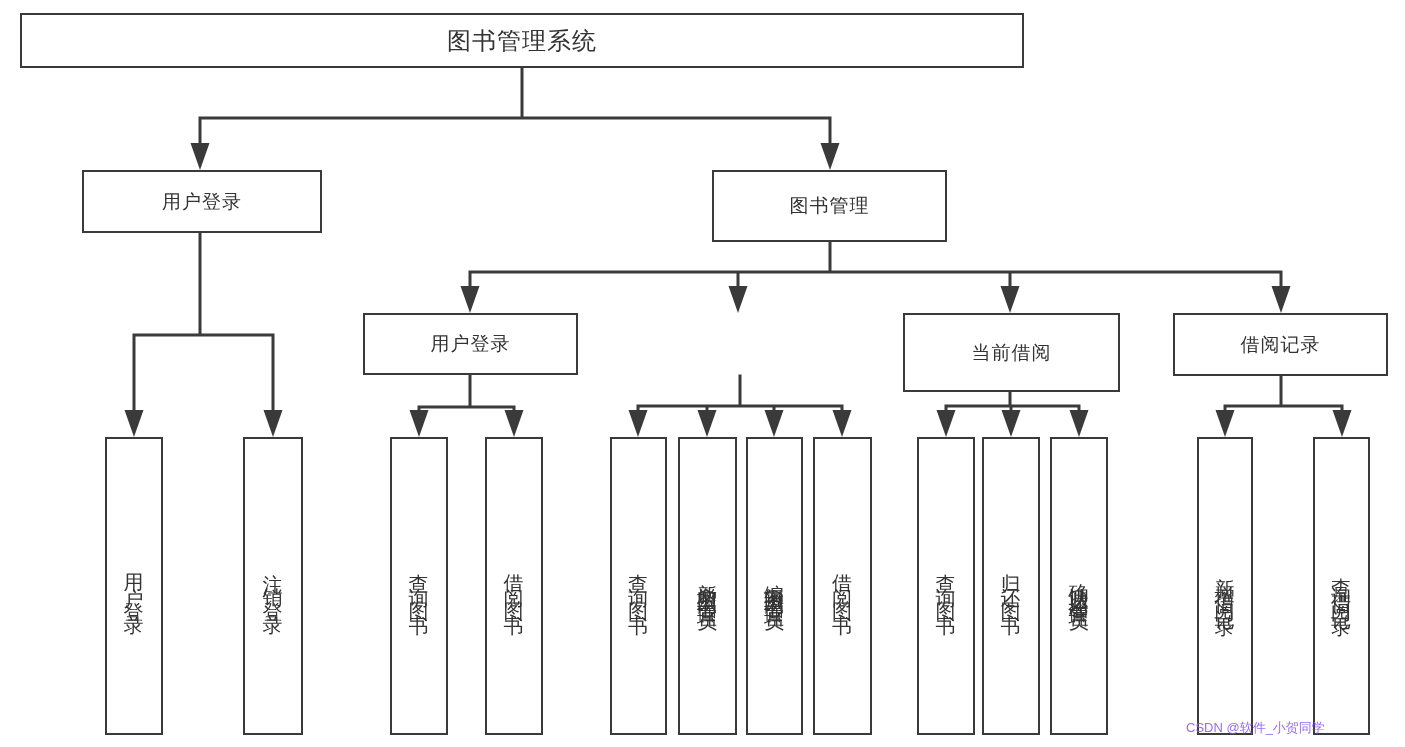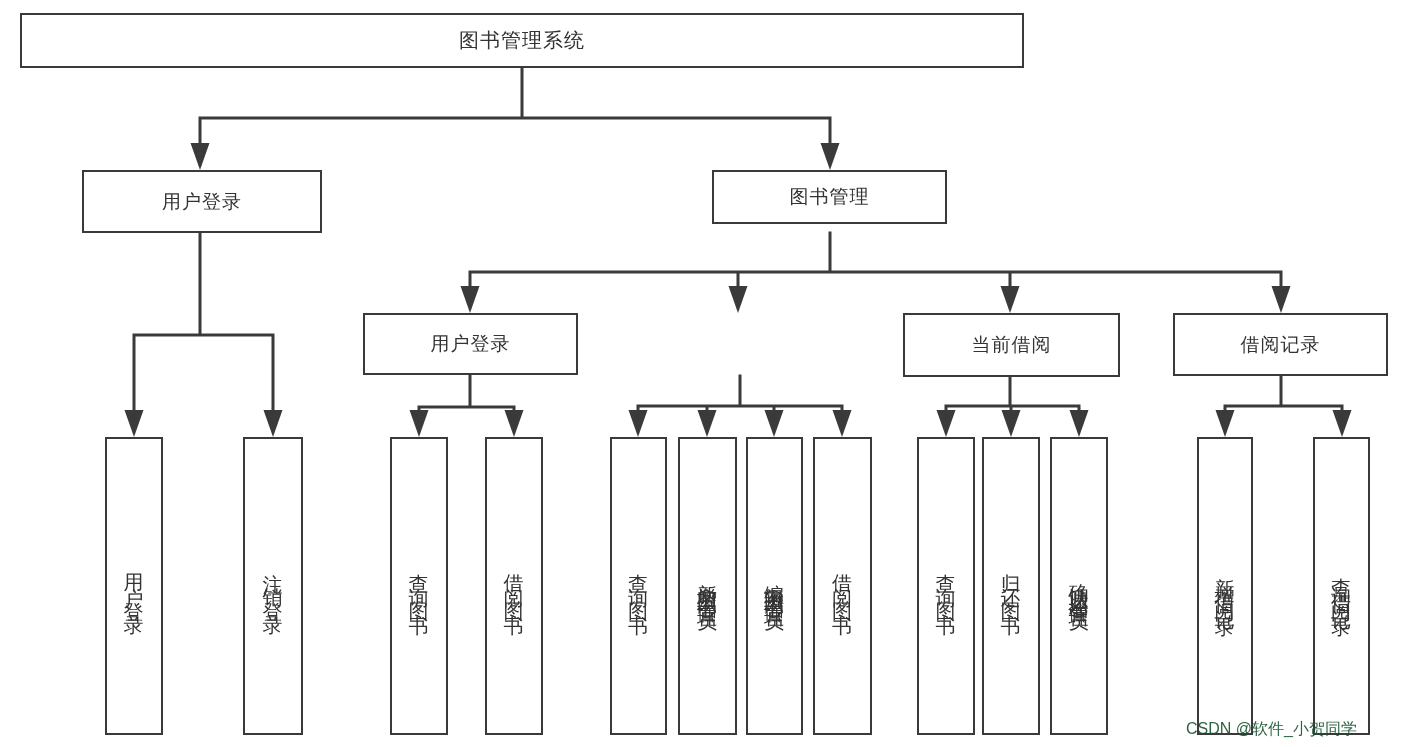--- a/index.html
+++ b/index.html
@@ -14,44 +14,44 @@
     color:#333333;font-size:19px;letter-spacing:1px;
   }
   .vnode{position:absolute;z-index:2;background:#ffffff;border:2.5px solid #3a3a3a;
     box-sizing:border-box;display:flex;align-items:center;justify-content:center;
     color:#333333;top:437px;height:298px;font-size:20px;}
   .vnode span{writing-mode:vertical-rl;text-orientation:mixed;line-height:1;}
   .sp4 span{letter-spacing:14px;}
   .sp6 span{letter-spacing:8px;}
   .sp9 span{letter-spacing:4px;}
   
-  #n-root{left:20px;top:13px;width:1004px;height:55px;font-size:20px;}
+  #n-root{left:20px;top:13px;width:1004px;height:55px;font-size:24px;}
   #n-user-login{left:82px;top:170px;width:240px;height:63px;}
-  #n-book-mgmt{left:712px;top:170px;width:235px;height:54px;}
+  #n-book-mgmt{left:712px;top:170px;width:235px;height:72px;}
   #n-recommend{left:363px;top:313px;width:215px;height:62px;}
   #n-borrow{left:632px;top:313px;width:216px;height:63px;}
-  #n-current{left:903px;top:313px;width:217px;height:64px;}
+  #n-current{left:903px;top:313px;width:217px;height:79px;}
   #n-records{left:1173px;top:313px;width:215px;height:63px;}
   
   #l-user-login{left:105px;width:58px;}
   #l-logout{left:243px;width:60px;}
   #l-rec-query{left:390px;width:58px;}
   #l-rec-borrow{left:485px;width:58px;}
   #l-bor-query{left:610px;width:57px;}
   #l-bor-add{left:678px;width:59px;}
   #l-bor-edit{left:746px;width:57px;}
   #l-bor-do{left:813px;width:59px;}
   #l-cur-query{left:917px;width:58px;}
   #l-cur-return{left:982px;width:58px;}
   #l-cur-confirm{left:1050px;width:58px;}
   #l-hist-add{left:1197px;width:56px;}
   #l-hist-query{left:1313px;width:57px;}
   #watermark{
-    position:absolute;left:1186px;top:719px;z-index:5;color:#14532d;
-    font-size:16px;white-space:nowrap;opacity:0.9;
+    position:absolute;left:1186px;top:719px;z-index:5;color:#8b5cf6;
+    font-size:13px;white-space:nowrap;opacity:0.9;
   }
 </style>
 </head>
 <body>
 
 <div id="stage">
 
   <svg id="connectors" width="1405" height="747" viewBox="0 0 1405 747">
     <g stroke="#3a3a3a" stroke-width="3" fill="none" stroke-linecap="square">
 

